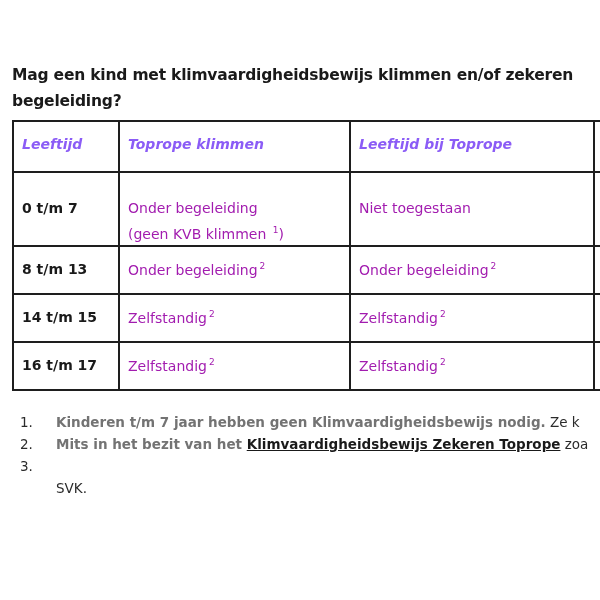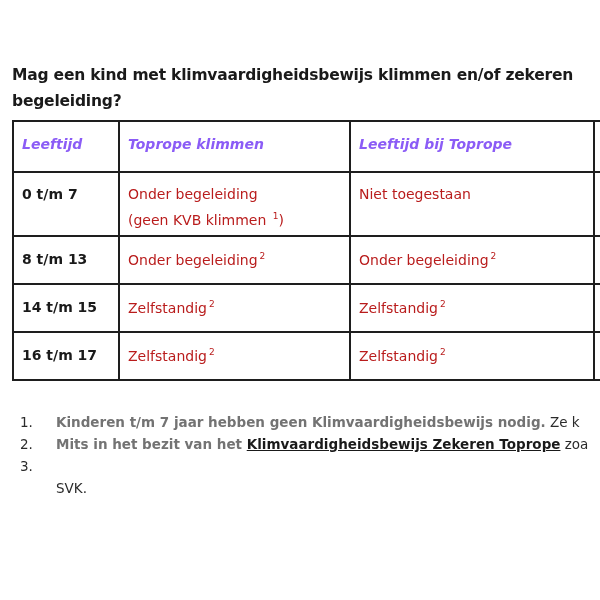--- a/index.html
+++ b/index.html
@@ -23,27 +23,27 @@
       border-collapse: collapse;
       table-layout: fixed;
       width: 700px;
     }
     td, th {
       border: 2px solid #1e1e1e;
       vertical-align: top;
       text-align: left;
       font-size: 14px;
       padding: 0 8px;
-      color: #b91c1c;
+      color: #a21caf;
       white-space: nowrap;
       overflow: hidden;
     }
     th { font-weight: bold; color: #8b5cf6; height: 51px; padding-top: 14px; box-sizing: border-box; font-style: italic; }
     td.age { font-weight: bold; color: #1a1a1a; }
-    tr.r1 td { height: 64px; padding-top: 10px; box-sizing: border-box; line-height: 22px; border-radius: 25px; }
+    tr.r1 td { height: 64px; padding-top: 24px; box-sizing: border-box; line-height: 22px; border-radius: 25px; }
     tr.r2 td, tr.r3 td, tr.r4 td { height: 48px; padding-top: 14px; box-sizing: border-box; margin-left: 44px; }
     sup { font-size: 9px; vertical-align: 6px; margin-left: 2px; }
     col.c1 { width: 106px; }
     col.c2 { width: 231px; }
     col.c3 { width: 244px; }
     col.c4 { width: 119px; }
     .notes {
       position: absolute; left: 20px; top: 411px;
       width: 800px;
       font-size: 13.5px; color: #2b2b2b;

